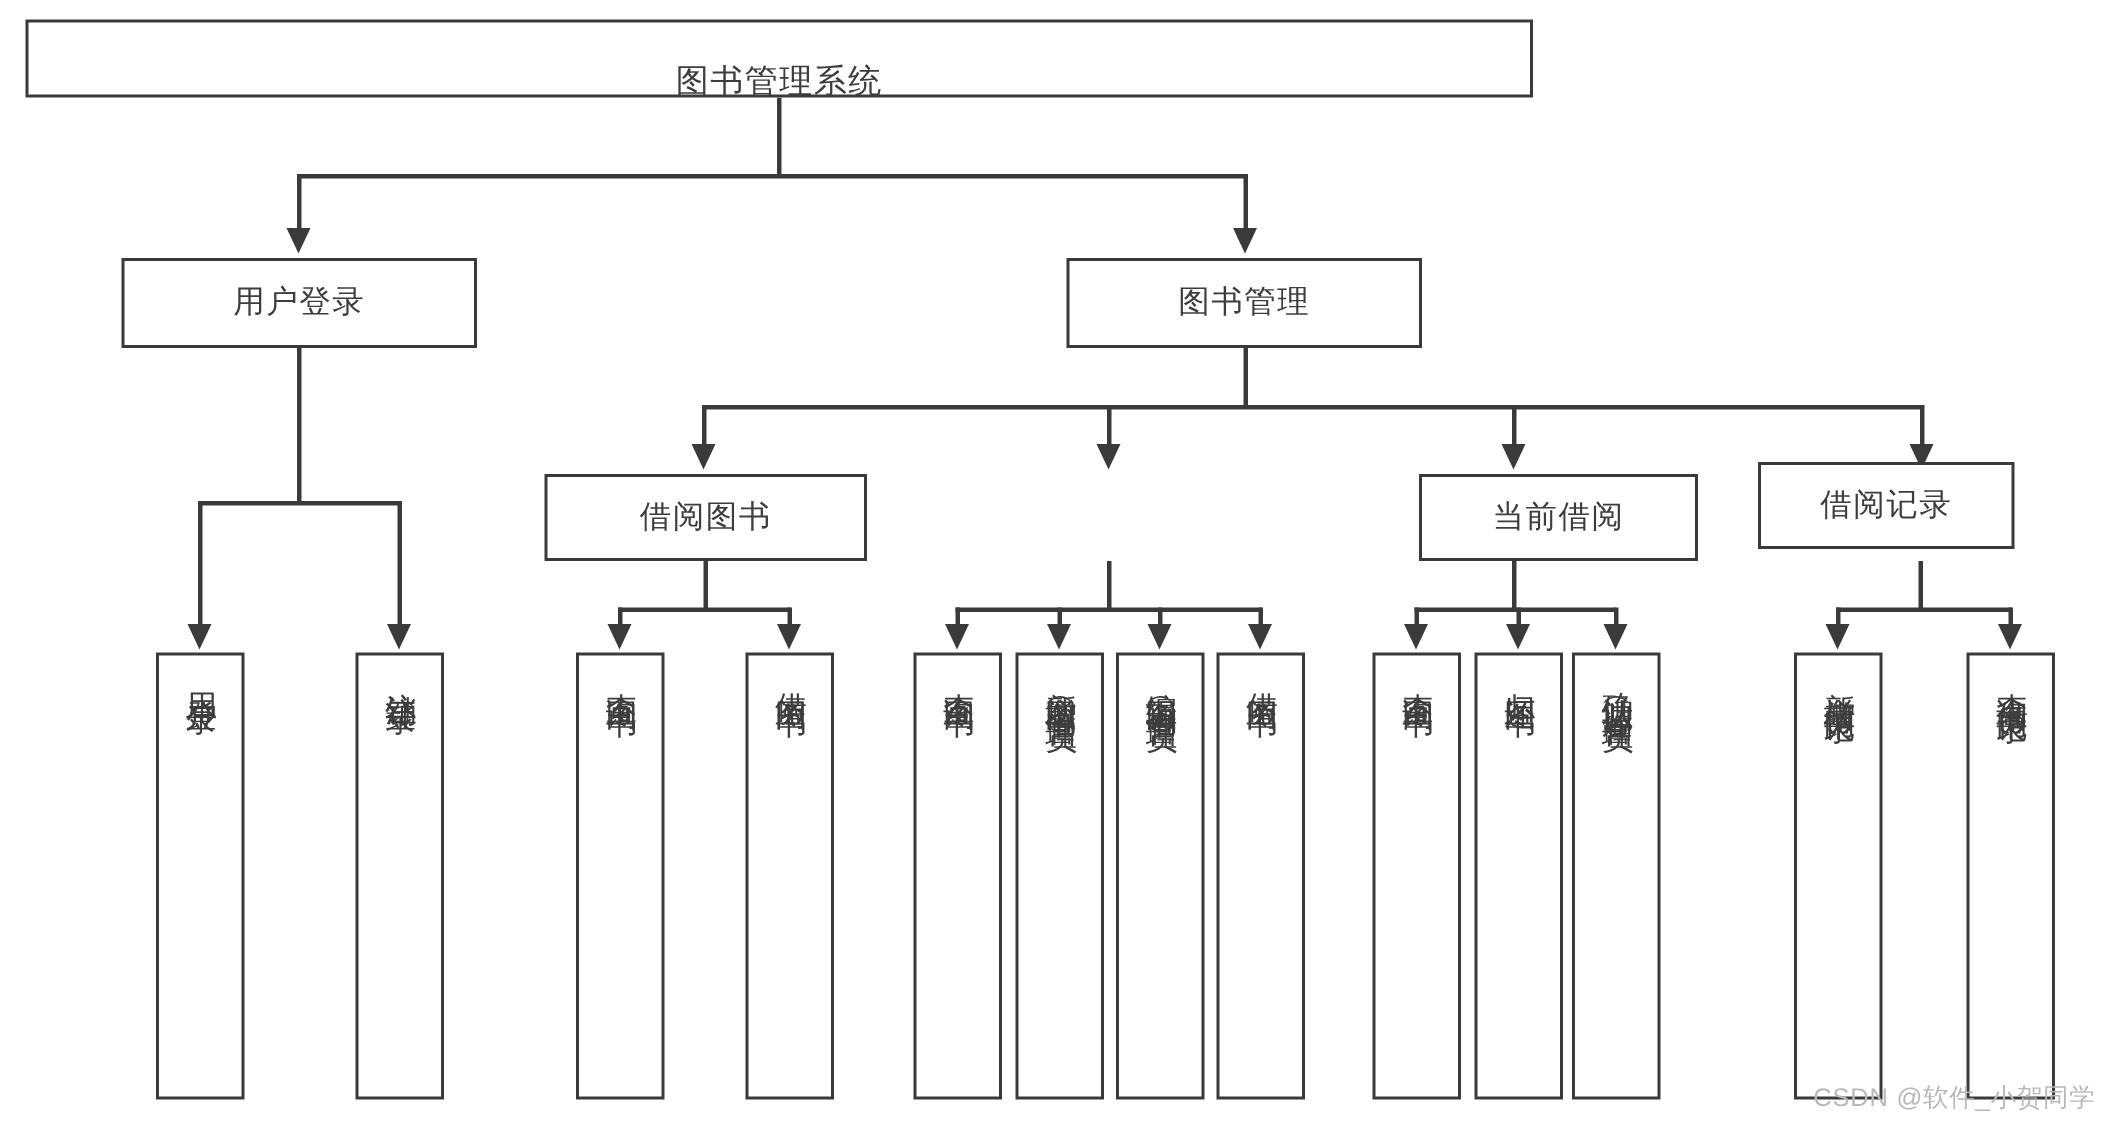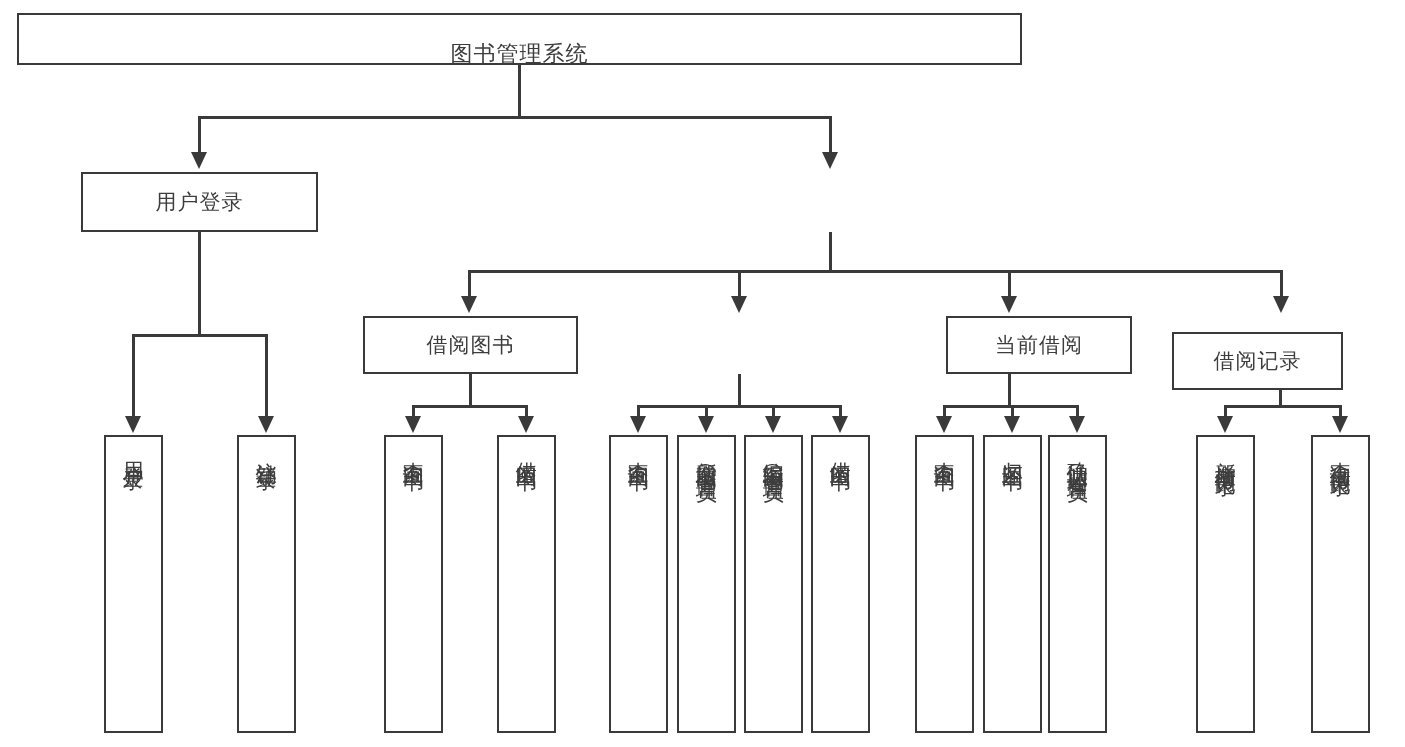--- a/index.html
+++ b/index.html
@@ -103,20 +103,23 @@
   <div class="ln v" style="left:198px;top:116px;height:38px;"></div>
   <div class="arrow" style="left:191px;top:152px;"></div>
 
   <div class="ln v" style="left:829px;top:116px;height:38px;"></div>
   <div class="arrow" style="left:822px;top:152px;"></div>
 
   <div class="node horiz" style="left:81px;top:172px;width:237px;height:60px;">
     <span class="lbl">用户登录</span>
   </div>
 
+  <div class="node horiz" style="left:711px;top:172px;width:237px;height:60px;">
+    <span class="lbl">图书管理</span>
+  </div>
 
   <div class="ln v" style="left:198px;top:232px;height:103px;"></div>
   <div class="ln h" style="left:132px;top:334px;width:134px;"></div>
   <div class="ln v" style="left:132px;top:334px;height:84px;"></div>
   <div class="arrow" style="left:125px;top:416px;"></div>
   <div class="ln v" style="left:265px;top:334px;height:84px;"></div>
   <div class="arrow" style="left:258px;top:416px;"></div>
 
   <div class="ln v" style="left:829px;top:232px;height:39px;"></div>
   <div class="ln h" style="left:468px;top:270px;width:812px;"></div>
@@ -132,21 +135,21 @@
 
   <div class="ln v" style="left:1280px;top:270px;height:28px;"></div>
   <div class="arrow" style="left:1273px;top:296px;"></div>
 
   <div class="node horiz" style="left:363px;top:316px;width:215px;height:58px;">
     <span class="lbl">借阅图书</span>
   </div>
   <div class="node horiz" style="left:946px;top:316px;width:186px;height:58px;">
     <span class="lbl">当前借阅</span>
   </div>
-  <div class="node horiz" style="left:1172px;top:332px;width:171px;height:58px;">
+  <div class="node horiz" style="left:1172px;top:308px;width:171px;height:58px;">
     <span class="lbl">借阅记录</span>
   </div>
 
   <div class="ln v" style="left:469px;top:374px;height:32px;"></div>
   <div class="ln h" style="left:412px;top:405px;width:115px;"></div>
   <div class="ln v" style="left:412px;top:405px;height:13px;"></div>
   <div class="arrow" style="left:405px;top:416px;"></div>
   <div class="ln v" style="left:525px;top:405px;height:13px;"></div>
   <div class="arrow" style="left:518px;top:416px;"></div>
 
@@ -214,14 +217,15 @@
     <span class="lbl">确认归还（管理员）</span>
   </div>
 
   <div class="node leaf" style="left:1196px;top:435px;width:59px;height:298px;">
     <span class="lbl">新增借阅记录</span>
   </div>
   <div class="node leaf" style="left:1311px;top:435px;width:59px;height:298px;">
     <span class="lbl">查询借阅记录</span>
   </div>
 
+  <div id="watermark">CSDN @软件_小贺同学</div>
 
 </div>
 
 </body></html>

